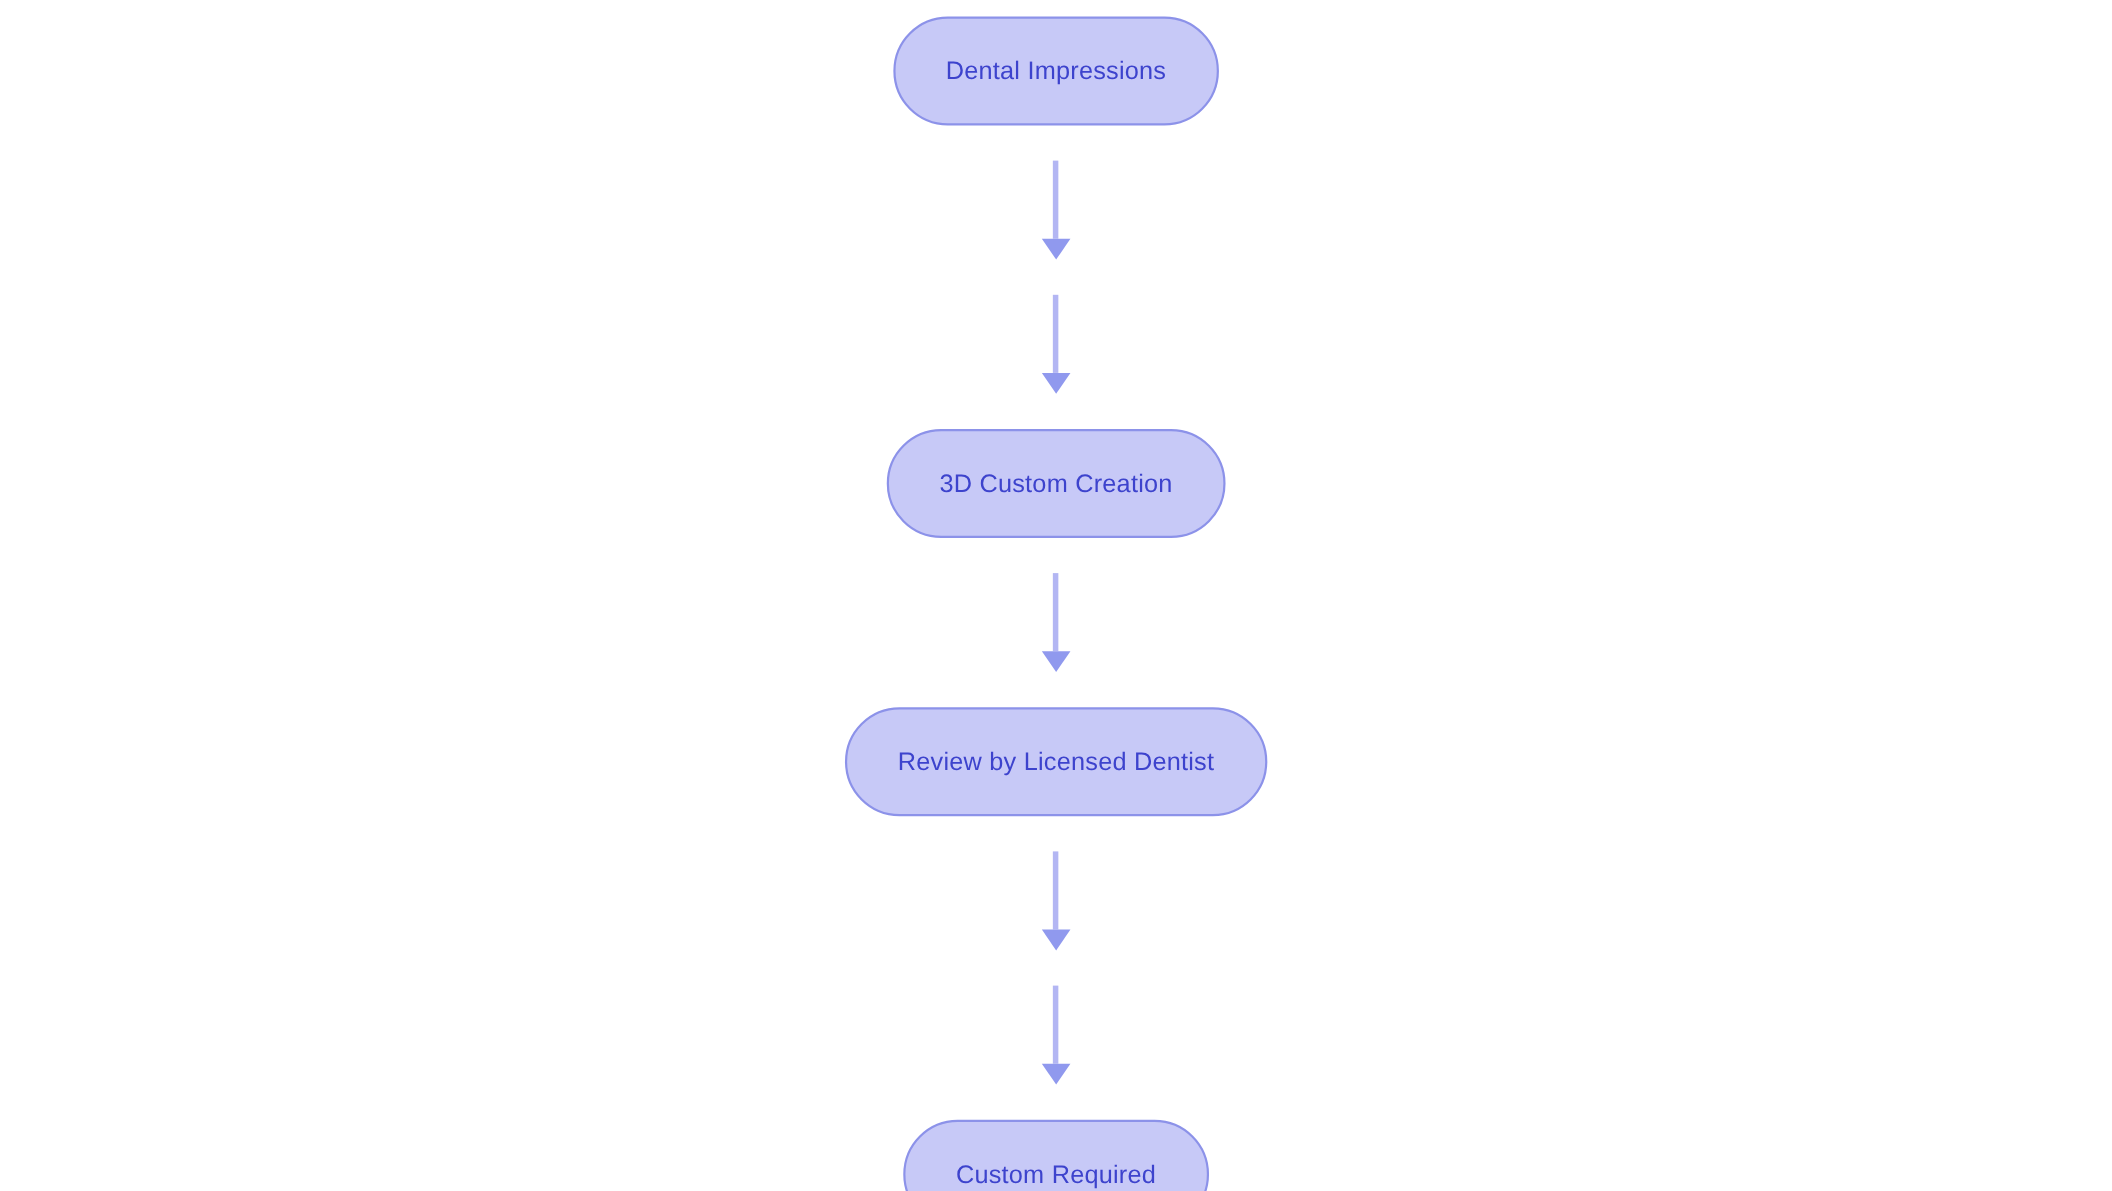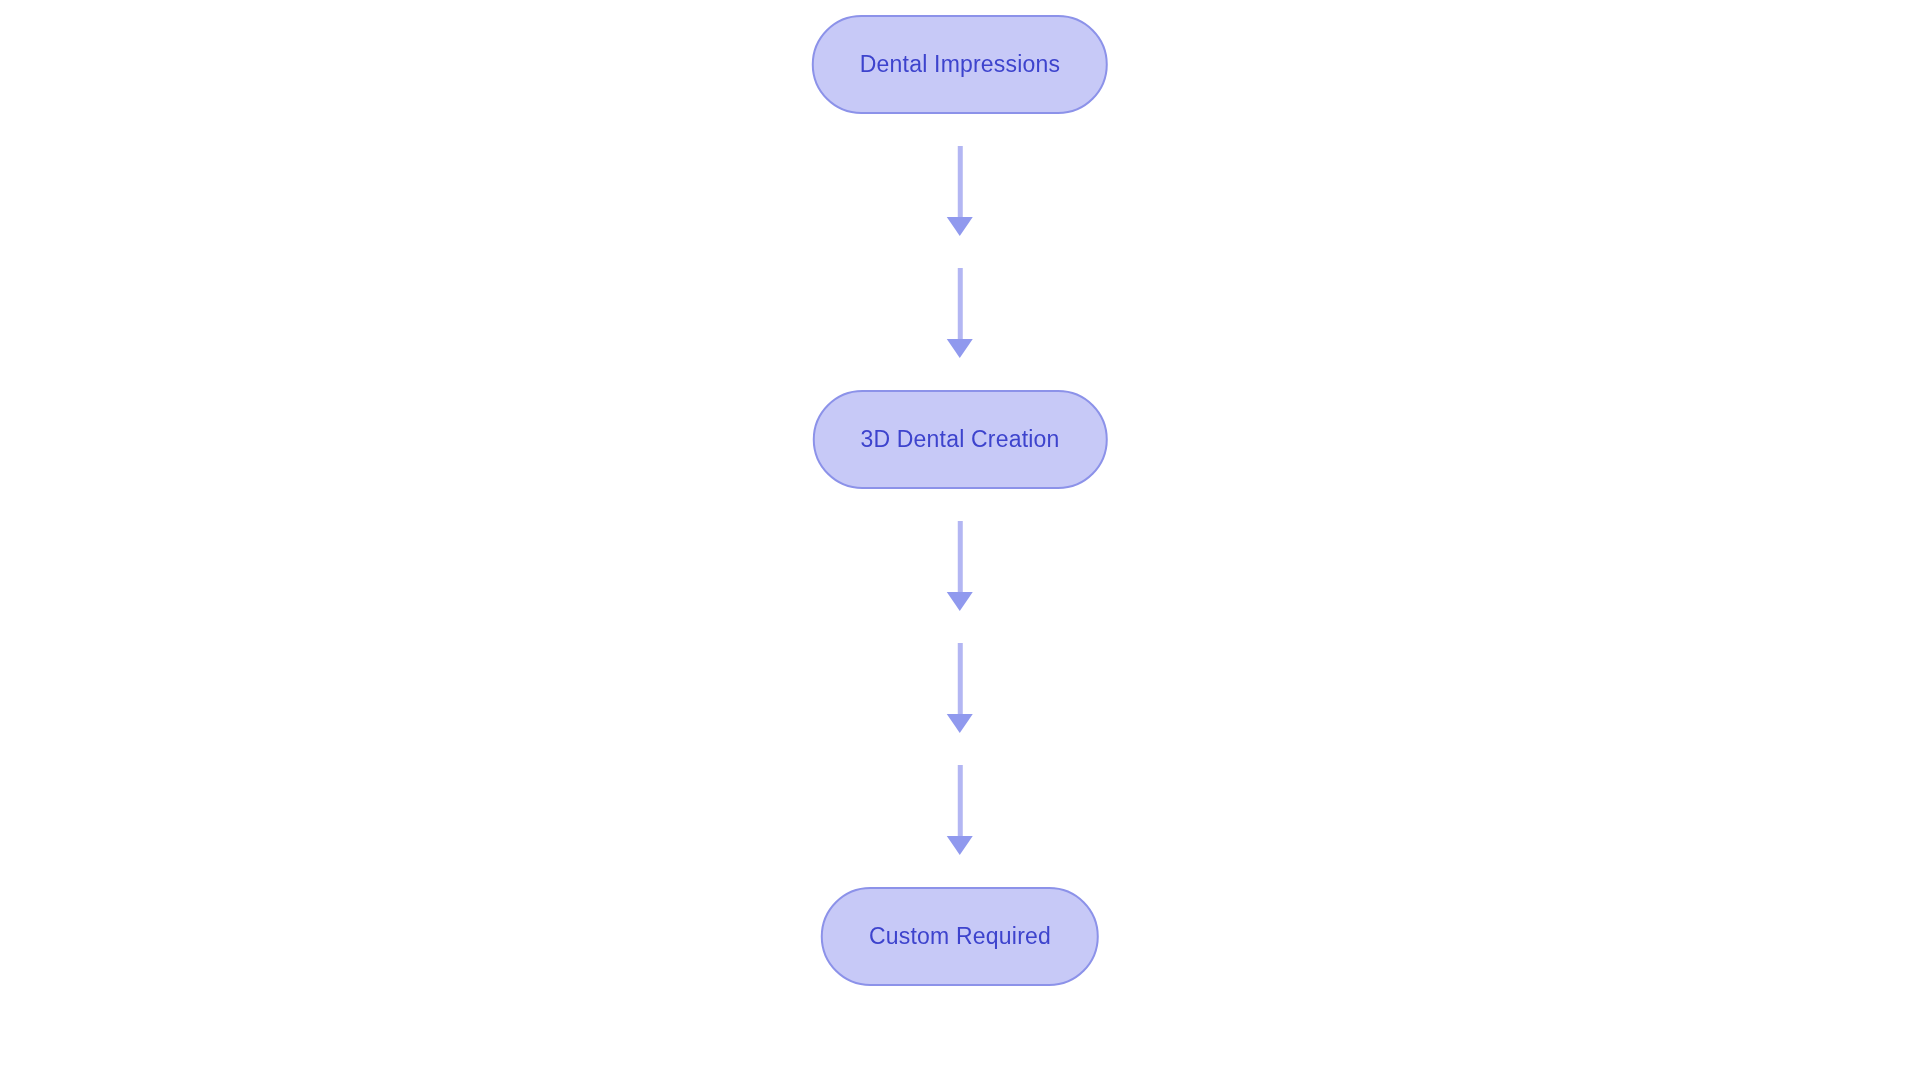--- a/index.html
+++ b/index.html
@@ -70,28 +70,31 @@
     <div class="arrow-head"></div>
   </div>
 
 
   <div class="arrow">
     <div class="arrow-line"></div>
     <div class="arrow-head"></div>
   </div>
 
   <div class="flow-node">
-    <span>3D Dental Creation</span>
+    <span>3D Custom Creation</span>
   </div>
 
   <div class="arrow">
     <div class="arrow-line"></div>
     <div class="arrow-head"></div>
   </div>
 
+  <div class="flow-node">
+    <span>Review by Licensed Dentist</span>
+  </div>
 
   <div class="arrow">
     <div class="arrow-line"></div>
     <div class="arrow-head"></div>
   </div>
 
 
   <div class="arrow">
     <div class="arrow-line"></div>
     <div class="arrow-head"></div>

